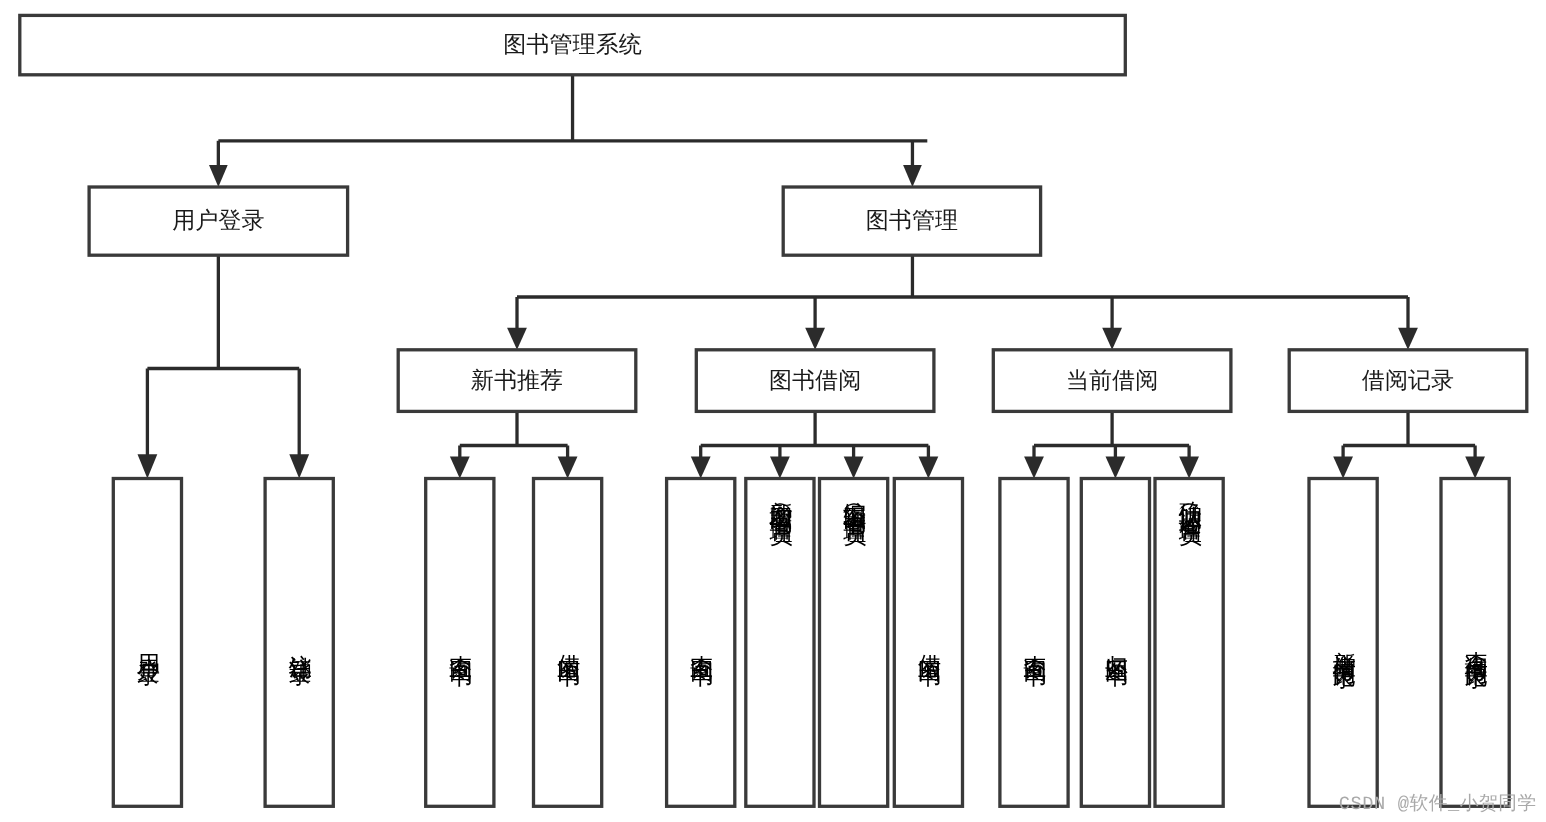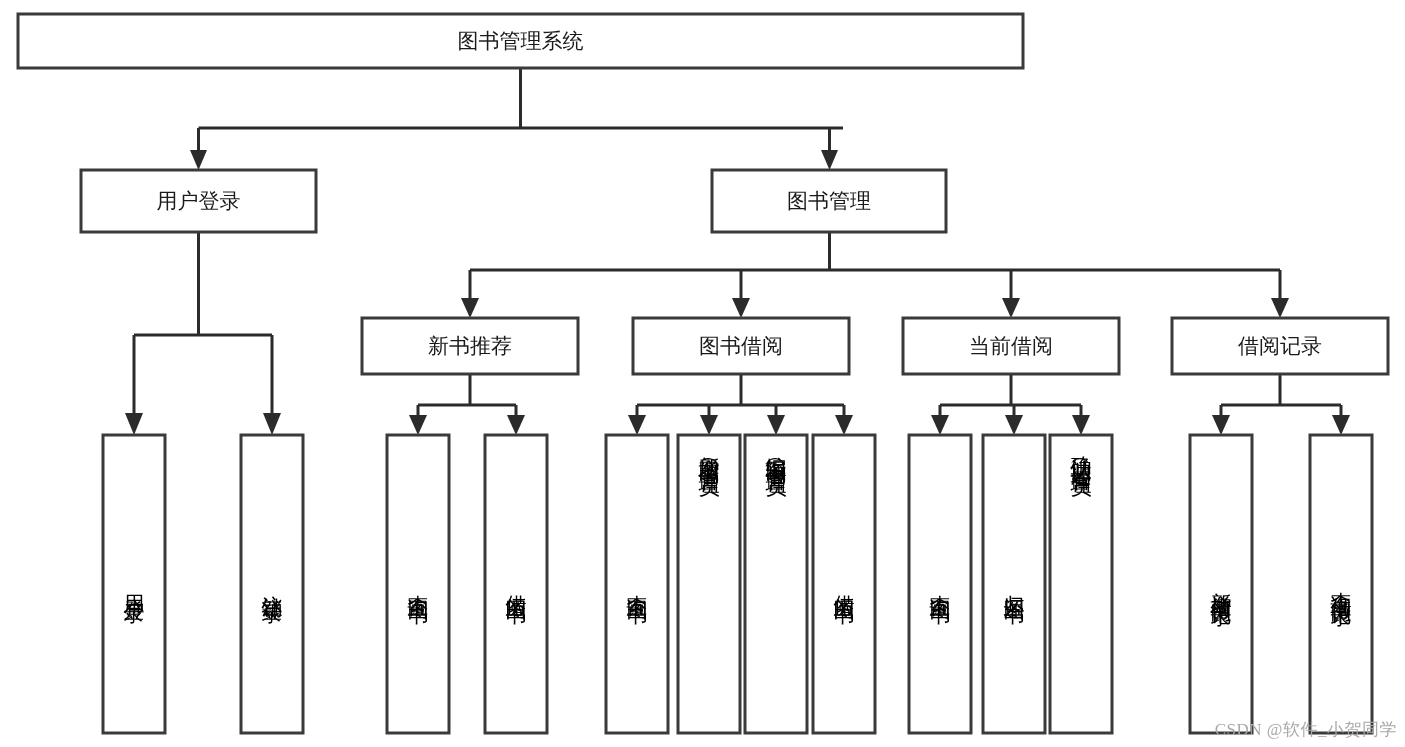--- a/index.html
+++ b/index.html
@@ -51,21 +51,21 @@
     font-size: 21px;
     fill: #1a1a1a;
     writing-mode: vertical-rl;
     text-orientation: upright;
     letter-spacing: 3px;
   }
   .watermark {
     position: absolute;
     right: 8px;
     bottom: 6px;
-    font-family: Liberation Serif, serif;
+    font-family: Liberation Mono, monospace;
     font-size: 17px;
     color: #a9a9a9;
     white-space: nowrap;
     letter-spacing: 0.5px;
   }
 </style>
 </head>
 <body>
 
 <div id="diagram-root">

